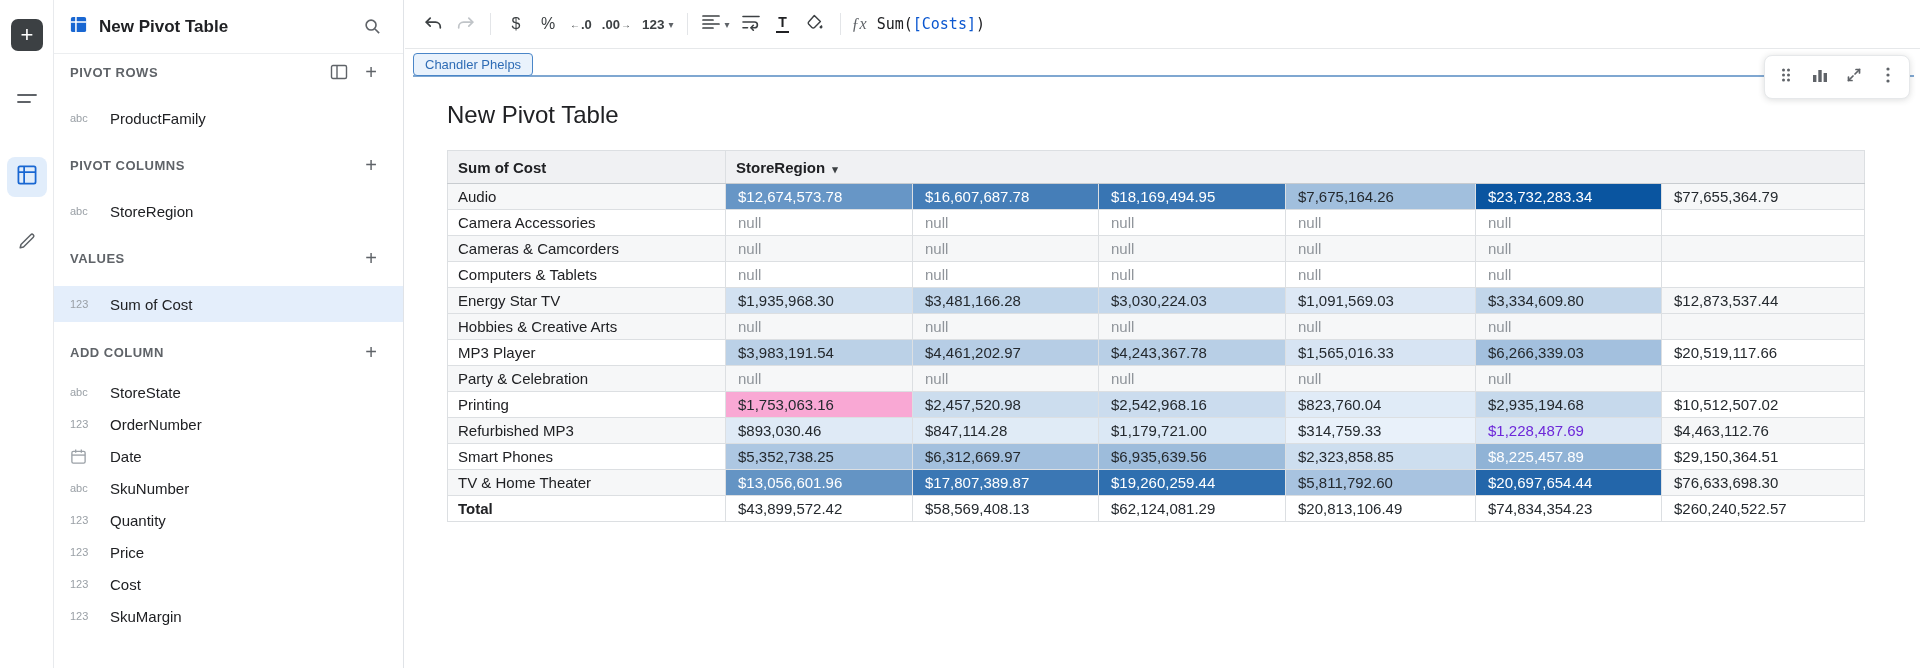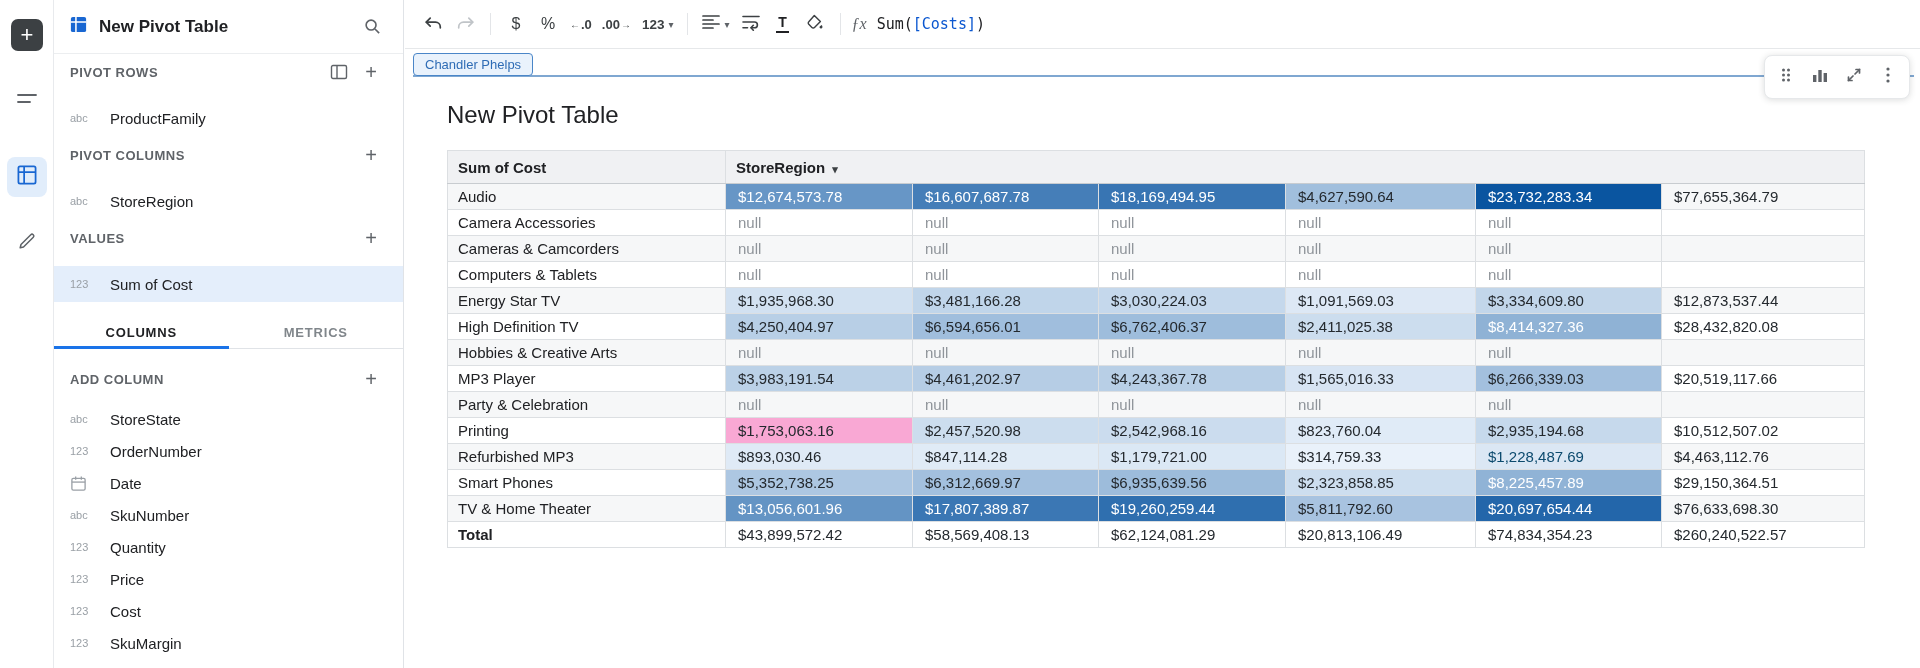--- a/index.html
+++ b/index.html
@@ -15,21 +15,21 @@
   .rail-btn-pivot-element{top:157px;}
   .rail-btn-pivot-element.active{background:#e1edfb;}
   .rail-btn-edit{top:223px;}
 
   
   .sidebar{position:absolute;left:54px;top:0;bottom:0;width:350px;background:#fff;border-right:1px solid #e0e3e7;overflow:hidden;}
   .sb-header{height:54px;display:flex;align-items:center;gap:11px;padding:0 18px 0 15px;border-bottom:1px solid #eceef0;}
   .sb-title{flex:1;font-size:17px;font-weight:700;color:#202124;white-space:nowrap;}
   .sb-search{width:26px;height:26px;display:flex;align-items:center;justify-content:center;cursor:pointer;}
   .section-header{height:36px;display:flex;align-items:center;padding:0 20px 0 16px;}
-  .section-header.mt{margin-top:1px;}
+  .section-header.mt{margin-top:11px;}
   .section-header.mt12{margin-top:12px;}
   .section-label{flex:1;font-size:13px;font-weight:700;letter-spacing:.5px;color:#5f6368;}
   .plus-btn{width:24px;height:24px;display:flex;align-items:center;justify-content:center;font-size:20px;font-weight:400;color:#5f6368;cursor:pointer;}
   .panel-btn{width:24px;height:24px;display:flex;align-items:center;justify-content:center;margin-right:8px;cursor:pointer;}
   .field-item{height:36px;margin-top:10px;display:flex;align-items:center;gap:12px;padding:0 16px;cursor:pointer;}
   .field-item.selected{background:#e4eefb;}
   .badge{width:28px;font-size:11px;color:#9aa0a6;flex:none;display:flex;align-items:center;}
   .field-label{font-size:15px;color:#202124;white-space:nowrap;}
   .tabs{margin-top:15px;display:flex;height:32px;border-bottom:1px solid #e0e3e7;}
   .tab{flex:1;text-align:center;line-height:32px;font-size:13px;font-weight:700;letter-spacing:.8px;color:#80868b;position:relative;cursor:pointer;}
@@ -152,24 +152,20 @@
       <div class="section-header mt">
     <span class="section-label">VALUES</span>
         <span class="plus-btn">+</span>
       </div>
       <div class="field-item selected">
         <span class="badge">123</span>
         <span class="field-label">Sum of Cost</span>
       </div>
     </div>
 
-  <div class="tabs" id="sidebar-tabs">
-      <div class="tab active">COLUMNS</div>
-      <div class="tab">METRICS</div>
-    </div>
 
   <div class="section-header mt12">
     <span class="section-label">ADD COLUMN</span>
     <span class="plus-btn">+</span>
   </div>
   <div class="col-list" id="col-list">
       <div class="col-item">
         <span class="badge">abc</span>
         <span class="field-label">StoreState</span>
       </div>
@@ -337,21 +333,21 @@
   <th>Sum of Cost</th>
   <th colspan="6">StoreRegion<span class="tbl-caret">▾</span></th>
 </tr>
           </thead>
           <tbody>
             <tr class="striped">
               <td class="rowlabel">Audio</td>
               <td class="num" style="background:rgb(103,150,198);color:#ffffff">$12,674,573.78</td>
               <td class="num" style="background:rgb(69,126,184);color:#ffffff">$16,607,687.78</td>
               <td class="num" style="background:rgb(56,117,179);color:#ffffff">$18,169,494.95</td>
-              <td class="num" style="background:rgb(161,191,221);color:#24292e">$4,627,590.64</td>
+              <td class="num" style="background:rgb(161,191,221);color:#24292e">$7,675,164.26</td>
               <td class="num" style="background:rgb(10,85,160);color:#ffffff">$23,732,283.34</td>
               <td class="num">$77,655,364.79</td>
             </tr>
             <tr class="">
               <td class="rowlabel">Camera Accessories</td>
               <td class="num nullcell">null</td>
               <td class="num nullcell">null</td>
               <td class="num nullcell">null</td>
               <td class="num nullcell">null</td>
               <td class="num nullcell">null</td>
@@ -376,29 +372,20 @@
               <td class="num"></td>
             </tr>
             <tr class="striped">
               <td class="rowlabel">Energy Star TV</td>
               <td class="num" style="background:rgb(210,225,241);color:#24292e">$1,935,968.30</td>
               <td class="num" style="background:rgb(192,213,234);color:#24292e">$3,481,166.28</td>
               <td class="num" style="background:rgb(197,216,236);color:#24292e">$3,030,224.03</td>
               <td class="num" style="background:rgb(221,232,245);color:#24292e">$1,091,569.03</td>
               <td class="num" style="background:rgb(194,214,234);color:#24292e">$3,334,609.80</td>
               <td class="num">$12,873,537.44</td>
-            </tr>
-            <tr class="">
-              <td class="rowlabel">High Definition TV</td>
-              <td class="num" style="background:rgb(184,207,230);color:#24292e">$4,250,404.97</td>
-              <td class="num" style="background:rgb(160,190,221);color:#24292e">$6,594,656.01</td>
-              <td class="num" style="background:rgb(158,189,220);color:#24292e">$6,762,406.37</td>
-              <td class="num" style="background:rgb(204,221,238);color:#24292e">$2,411,025.38</td>
-              <td class="num" style="background:rgb(143,178,213);color:#ffffff">$8,414,327.36</td>
-              <td class="num">$28,432,820.08</td>
             </tr>
             <tr class="striped">
               <td class="rowlabel">Hobbies &amp; Creative Arts</td>
               <td class="num nullcell">null</td>
               <td class="num nullcell">null</td>
               <td class="num nullcell">null</td>
               <td class="num nullcell">null</td>
               <td class="num nullcell">null</td>
               <td class="num"></td>
             </tr>
@@ -428,21 +415,21 @@
               <td class="num" style="background:rgb(224,235,247);color:#24292e">$823,760.04</td>
               <td class="num" style="background:rgb(198,217,236);color:#24292e">$2,935,194.68</td>
               <td class="num">$10,512,507.02</td>
             </tr>
             <tr class="striped">
               <td class="rowlabel">Refurbished MP3</td>
               <td class="num" style="background:rgb(223,234,246);color:#24292e">$893,030.46</td>
               <td class="num" style="background:rgb(224,235,246);color:#24292e">$847,114.28</td>
               <td class="num" style="background:rgb(219,232,245);color:#24292e">$1,179,721.00</td>
               <td class="num" style="background:rgb(233,241,250);color:#24292e">$314,759.33</td>
-              <td class="num" style="background:rgb(219,231,244);color:#0c4a6e">$1,228,487.69</td>
+              <td class="num" style="background:rgb(219,231,244);color:#6d28d9">$1,228,487.69</td>
               <td class="num">$4,463,112.76</td>
             </tr>
             <tr class="">
               <td class="rowlabel">Smart Phones</td>
               <td class="num" style="background:rgb(173,199,226);color:#24292e">$5,352,738.25</td>
               <td class="num" style="background:rgb(163,192,222);color:#24292e">$6,312,669.97</td>
               <td class="num" style="background:rgb(157,188,219);color:#24292e">$6,935,639.56</td>
               <td class="num" style="background:rgb(205,222,239);color:#24292e">$2,323,858.85</td>
               <td class="num" style="background:rgb(144,179,214);color:#ffffff">$8,225,457.89</td>
               <td class="num">$29,150,364.51</td>

